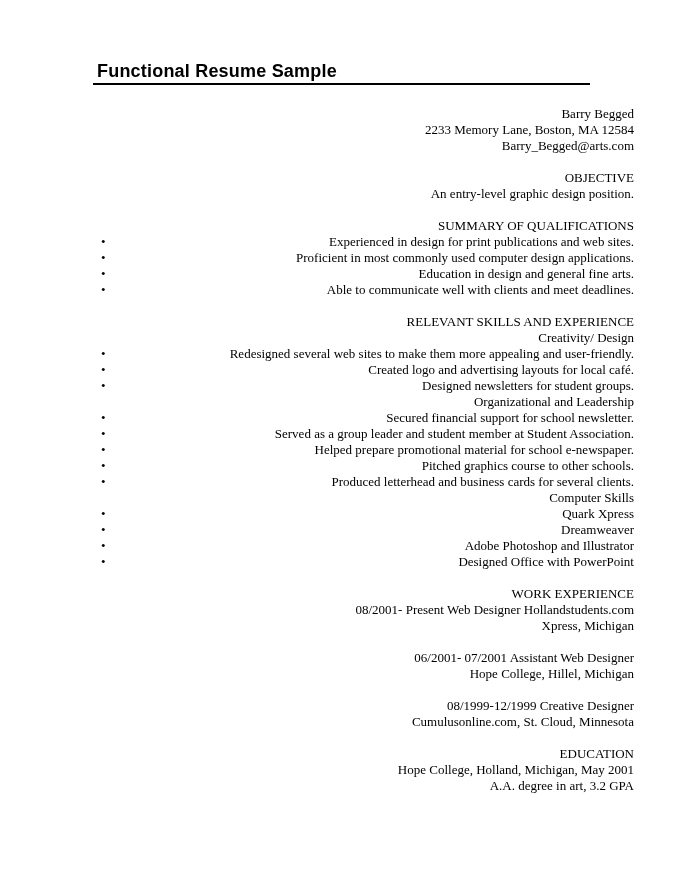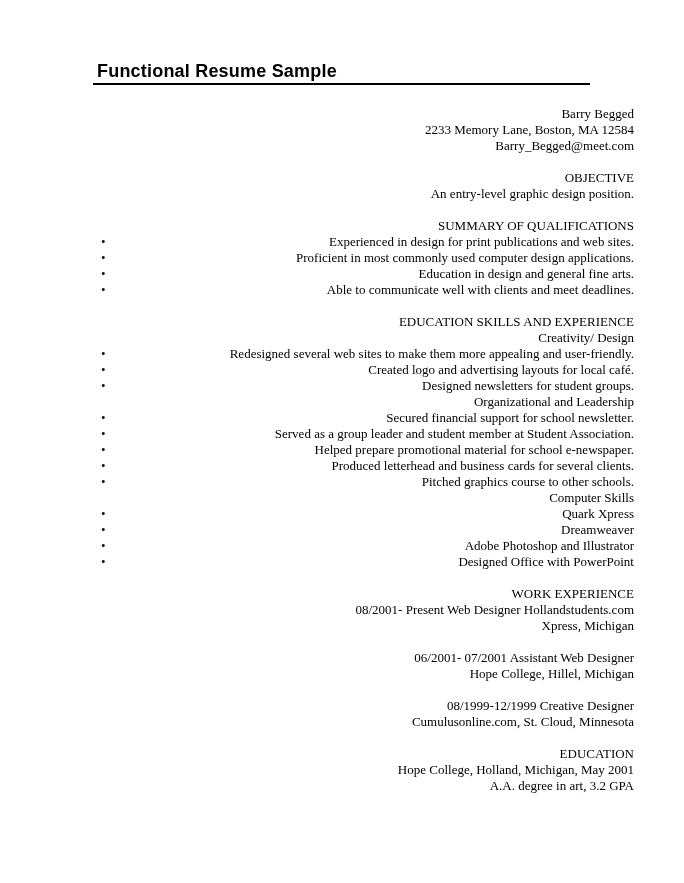--- a/index.html
+++ b/index.html
@@ -60,58 +60,58 @@
 <div class="doc">
 
   <header>
     <h1 class="title">Functional Resume Sample</h1>
     <div class="title-rule"></div>
   </header>
 
   <section class="sec" style="margin-top:21px">
     <p>Barry Begged</p>
     <p>2233 Memory Lane, Boston, MA 12584</p>
-    <p>Barry_Begged@meet.com</p>
+    <p>Barry_Begged@arts.com</p>
   </section>
 
   <section class="sec">
     <p>OBJECTIVE</p>
     <p>An entry-level graphic design position.</p>
   </section>
 
   <section class="sec">
     <p>SUMMARY OF QUALIFICATIONS</p>
     <ul>
       <li>Experienced in design for print publications and web sites.</li>
       <li>Proficient in most commonly used computer design applications.</li>
       <li>Education in design and general fine arts.</li>
       <li>Able to communicate well with clients and meet deadlines.</li>
     </ul>
   </section>
 
   <section class="sec">
-    <p>EDUCATION SKILLS AND EXPERIENCE</p>
+    <p>RELEVANT SKILLS AND EXPERIENCE</p>
 
     <p>Creativity/ Design</p>
     <ul>
       <li>Redesigned several web sites to make them more appealing and user-friendly.</li>
       <li>Created logo and advertising layouts for local café.</li>
       <li>Designed newsletters for student groups.</li>
     </ul>
 
     <p>Organizational and Leadership</p>
     <ul>
       <li>Secured financial support for school newsletter.</li>
       <li>Served as a group leader and student member at Student Association.</li>
     </ul>
 
     <ul>
       <li>Helped prepare promotional material for school e-newspaper.</li>
+      <li>Pitched graphics course to other schools.</li>
       <li>Produced letterhead and business cards for several clients.</li>
-      <li>Pitched graphics course to other schools.</li>
     </ul>
 
     <p>Computer Skills</p>
     <ul>
       <li>Quark Xpress</li>
       <li>Dreamweaver</li>
       <li>Adobe Photoshop and Illustrator</li>
       <li>Designed Office with PowerPoint</li>
     </ul>
   </section>

